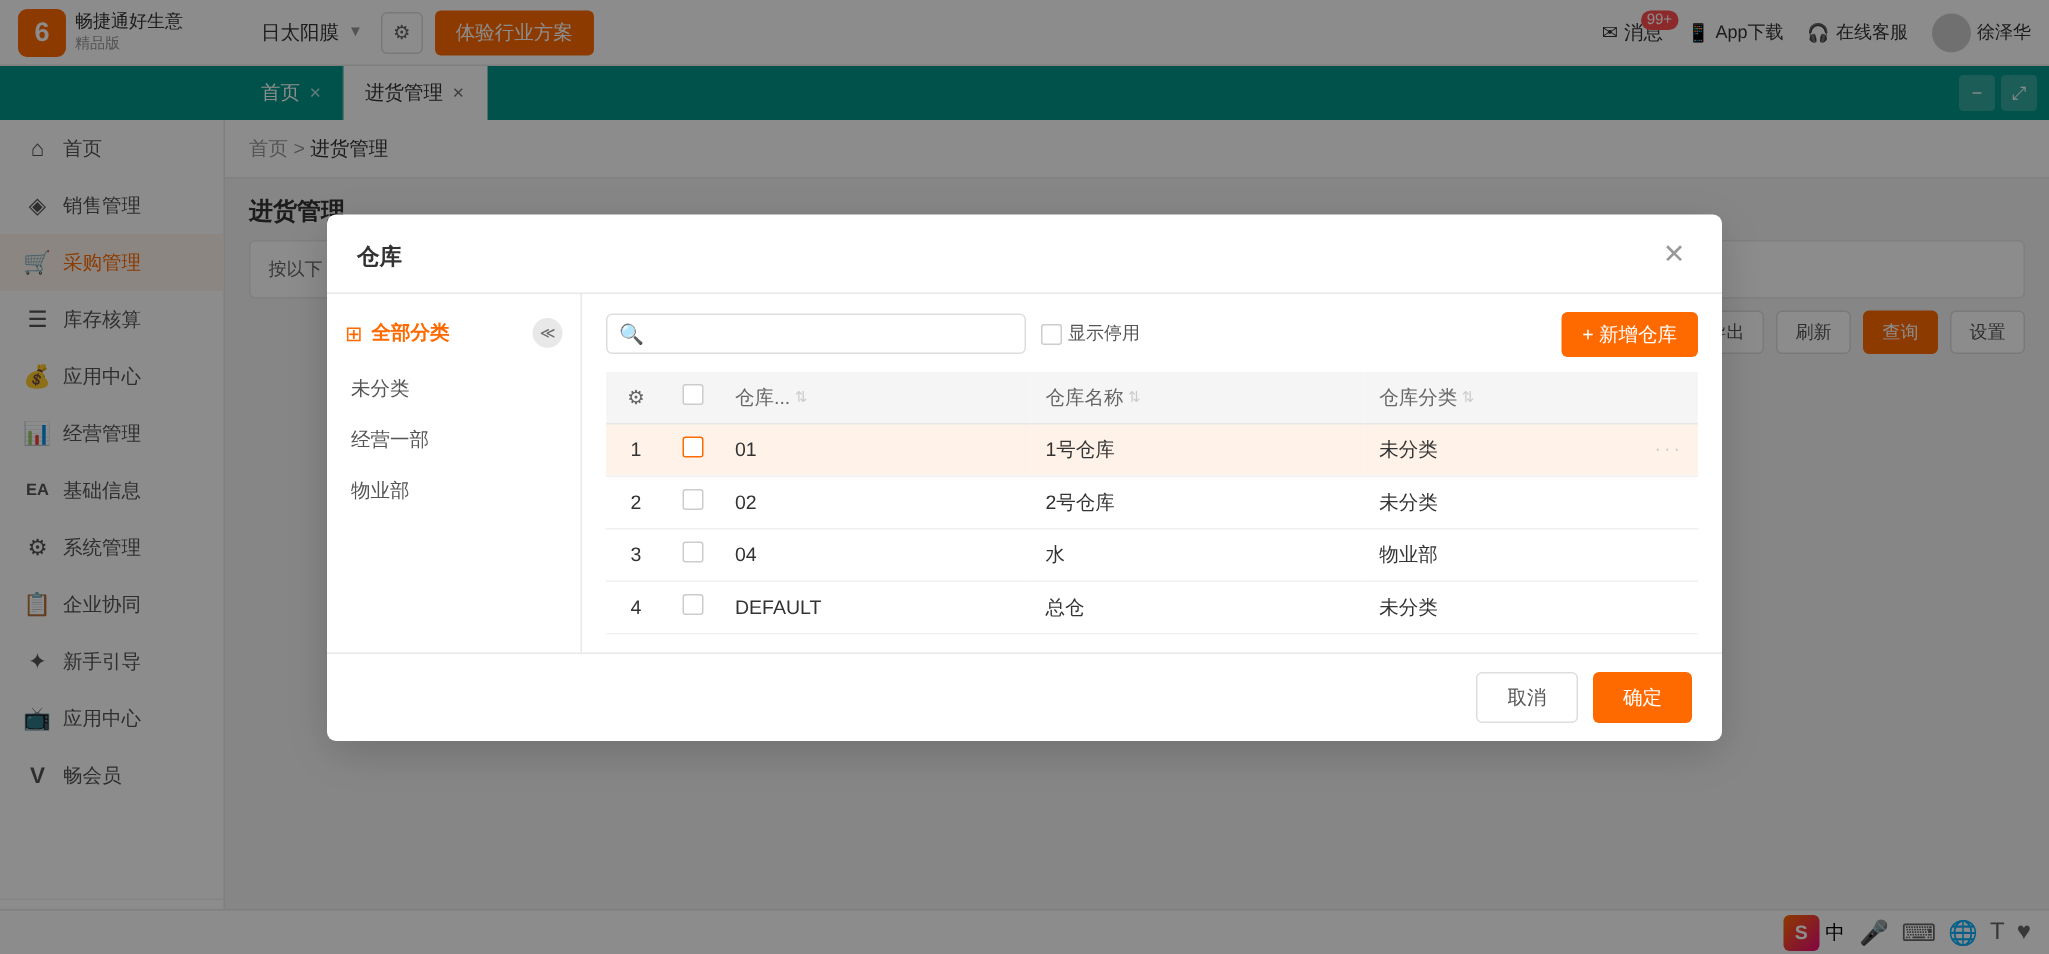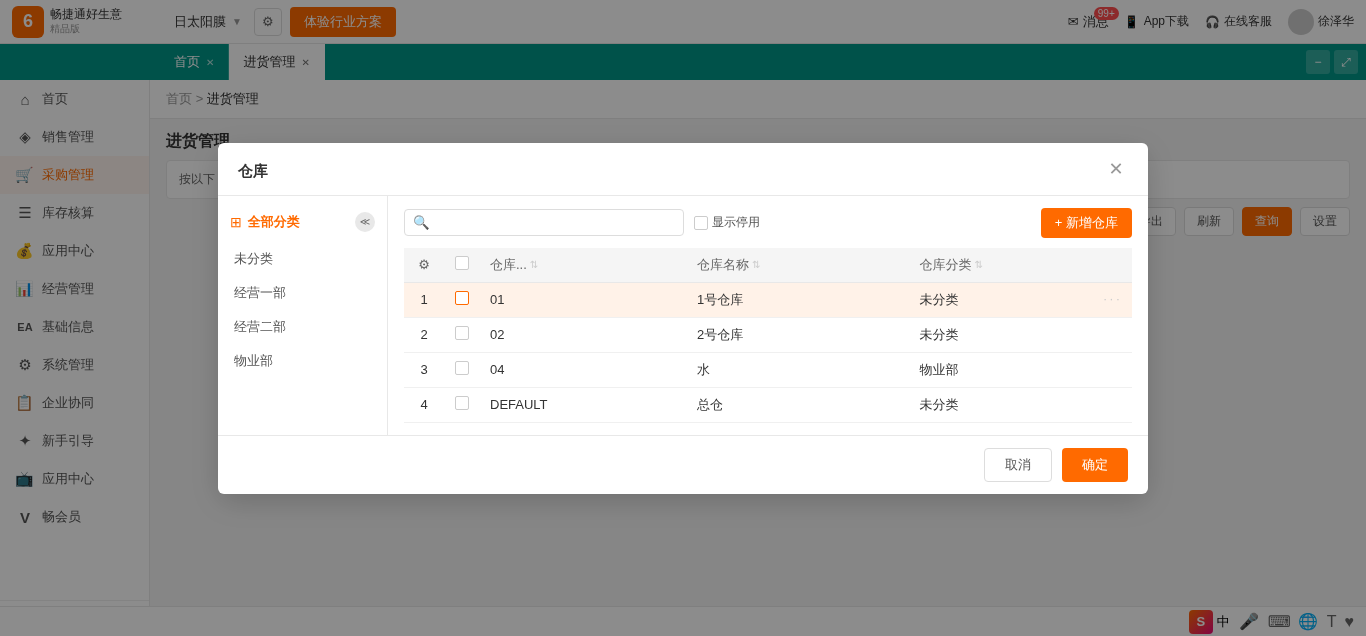--- a/index.html
+++ b/index.html
@@ -458,23 +458,20 @@
         <div class="modal-left-header">
           <span class="modal-left-header-icon">⊞</span>
           <span class="modal-left-header-label">全部分类</span>
           <div class="modal-left-collapse">≪</div>
         </div>
         <div class="modal-category-item">
           <span>未分类</span>
         </div>
         <div class="modal-category-item">
           <span>经营一部</span>
-        </div>
-        <div class="modal-category-item">
-          <span>经营二部</span>
         </div>
         <div class="modal-category-item">
           <span>物业部</span>
         </div>
       </div>
 
       <div class="modal-right">
 
         <div class="modal-toolbar">
           <div class="modal-search-wrap">

